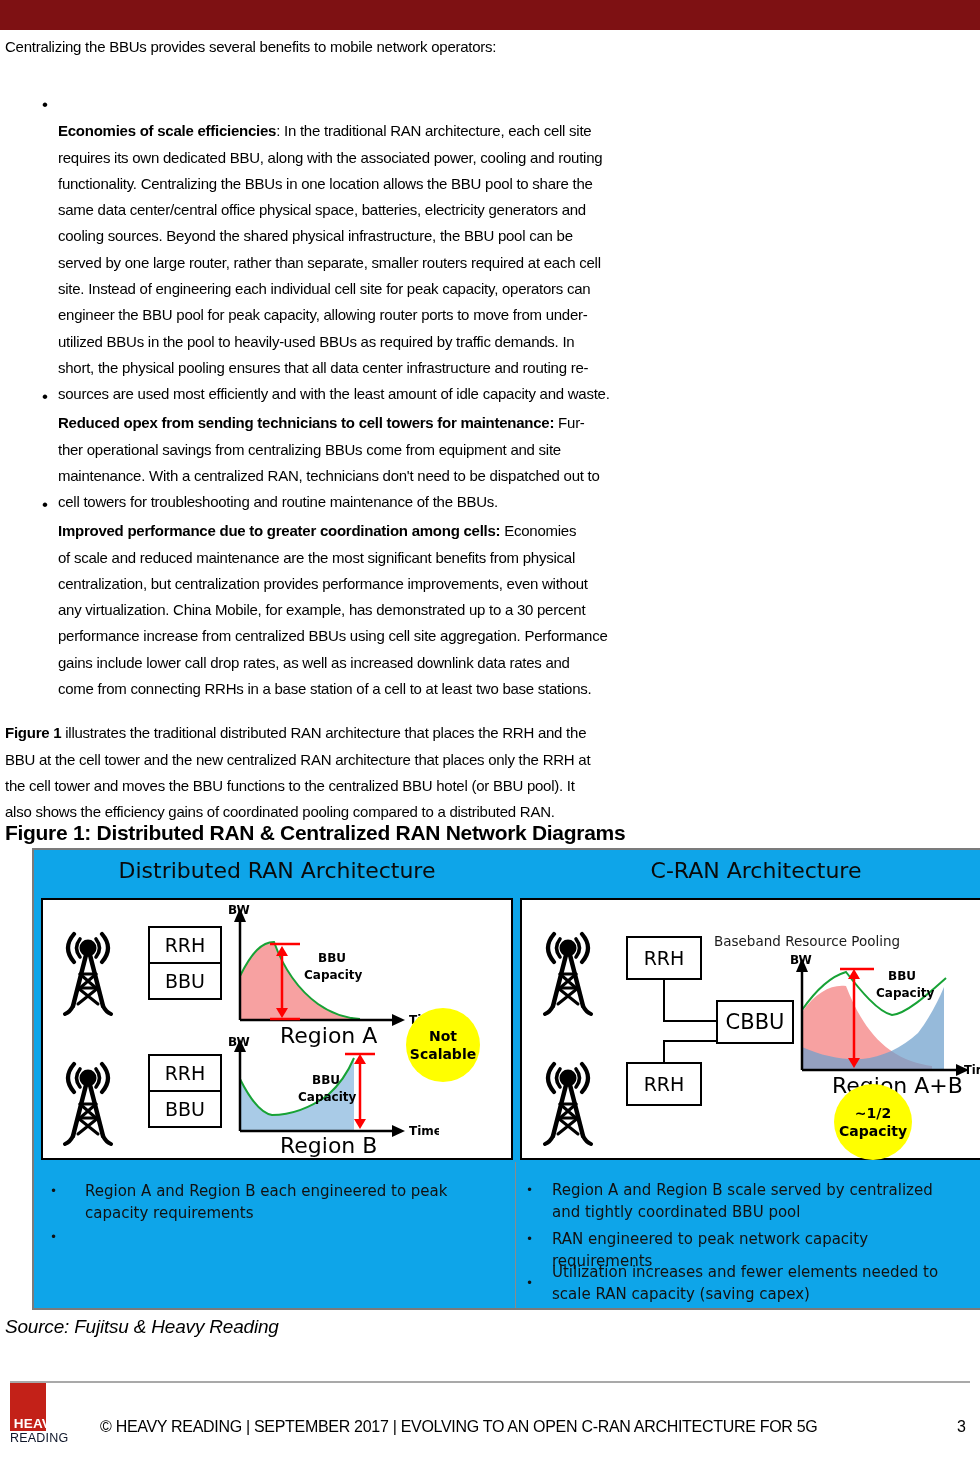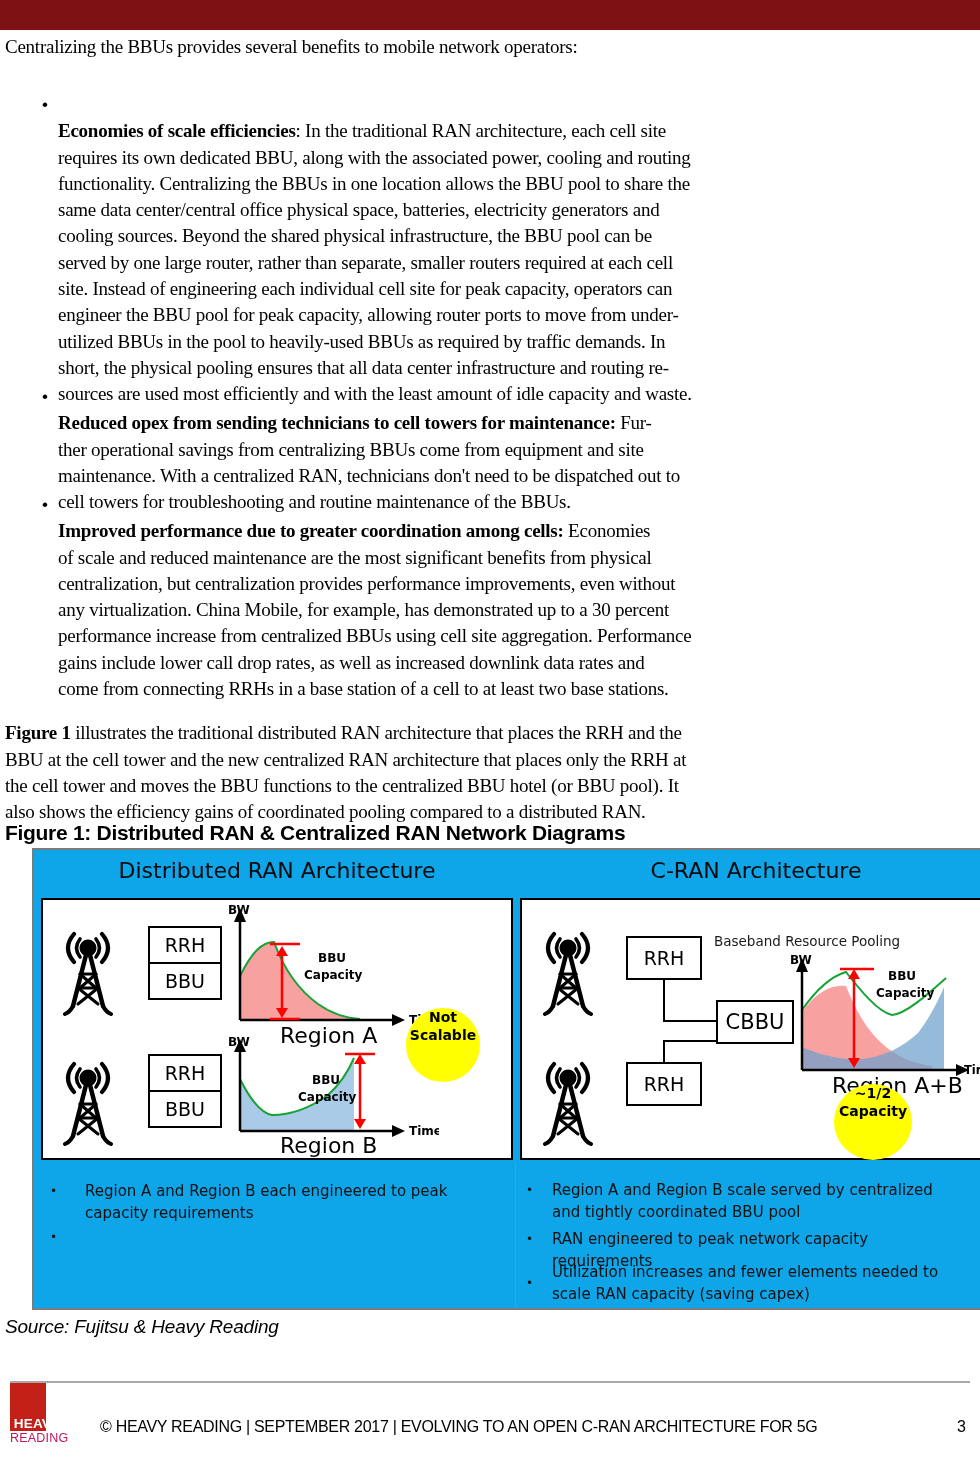--- a/index.html
+++ b/index.html
@@ -1,51 +1,51 @@
 <!DOCTYPE html>
 <html><head>
 <meta charset="utf-8">
 <style>
   html,body{margin:0;padding:0;}
   body{width:980px;height:1461px;position:relative;background:#fff;color:#000;
        font-family:"Liberation Sans",sans-serif;overflow:hidden;}
   .pre{white-space:pre-line;}
   .topbar{position:absolute;left:0;top:0;width:980px;height:30px;background:#7E1113;}
   
-  .bodytext{position:absolute;font-size:19px;line-height:26.3px;letter-spacing:-0.25px;font-family:Liberation Serif, serif;}
+  .bodytext{position:absolute;font-size:15px;line-height:26.3px;letter-spacing:-0.25px;}
   .b{font-weight:bold;}
   .intro{left:5px;top:34px;width:967px;}
   .bullet-item{left:58px;width:897px;}
   .bullet-dot{position:absolute;left:42px;font-size:17px;line-height:26.3px;}
   .figpara{left:5px;top:694px;width:970px;}
   .figcaption{position:absolute;left:5px;top:821px;width:960px;font-size:21px;font-weight:bold;letter-spacing:-0.3px;}
   
   .figure{position:absolute;left:8px;top:848px;width:962px;height:462px;border:2px solid #7b7b7b;
           box-sizing:border-box;background:#0ea5e9;font-family:"DejaVu Sans",sans-serif;margin-left:24px;}
   .panel-title{position:absolute;top:8px;font-size:22px;color:#0a0a0a;text-align:center;}
   .inner-box{position:absolute;top:48px;width:472px;height:262px;border:2px solid #000;box-sizing:border-box;background:#fff;}
   .divider{position:absolute;left:481px;top:312px;width:1px;height:146px;background:#8a8a8a;}
   .tower{position:absolute;width:56px;height:86px;}
   .node-box{position:absolute;border:2px solid #000;box-sizing:border-box;background:#fff;
             display:flex;align-items:center;justify-content:center;font-size:19px;color:#000;}
   .conn{position:absolute;background:#000;}
   .pool-label{position:absolute;left:680px;top:83px;width:220px;font-size:13.5px;color:#1a1a1a;}
-  .badge{position:absolute;background:#FFFF00;border-radius:50%;display:flex;align-items:flex-start;justify-content:center;
+  .badge{position:absolute;background:#FFFF00;border-radius:50%;display:flex;align-items:center;justify-content:center;
          text-align:center;font-weight:bold;font-size:14px;line-height:18px;}
   .figsvg{position:absolute;}
   .fig-bullet{position:absolute;font-size:15px;line-height:21.5px;color:#111;}
   .fig-dot{position:absolute;font-size:12px;line-height:21.5px;color:#111;}
   
   .source{position:absolute;left:5px;top:1316px;font-size:19px;font-style:italic;letter-spacing:-0.2px;}
   .footer-line{position:absolute;left:10px;top:1381px;width:960px;height:2px;background:#a9a9a9;}
   .logo{position:absolute;left:10px;top:1383px;width:54px;}
   .logo-box{width:36px;height:48px;background:#C32118;position:relative;}
   .logo-heavy{position:absolute;bottom:0;left:0;width:54px;text-align:center;color:#fff;
               font-weight:bold;font-size:13.5px;letter-spacing:0.2px;line-height:15px;}
-  .logo-reading{width:54px;text-align:center;color:#be185d;font-size:12.5px;line-height:14px;letter-spacing:0.2px;}
+  .logo-reading{width:54px;text-align:center;color:#0f172a;font-size:12.5px;line-height:14px;letter-spacing:0.2px;}
   .logo-reports{width:60px;text-align:left;color:#C32118;font-weight:bold;font-size:12.5px;line-height:14px;
                 letter-spacing:0.8px;margin-top:16px;}
   .footer-text{position:absolute;left:100px;top:1418px;font-size:16px;letter-spacing:-0.3px;}
   .page-num{position:absolute;right:14px;top:1418px;font-size:16px;}
 </style>
 </head>
 <body>
 
 <svg width="0" height="0" style="position:absolute" aria-hidden="true">
   <defs>

